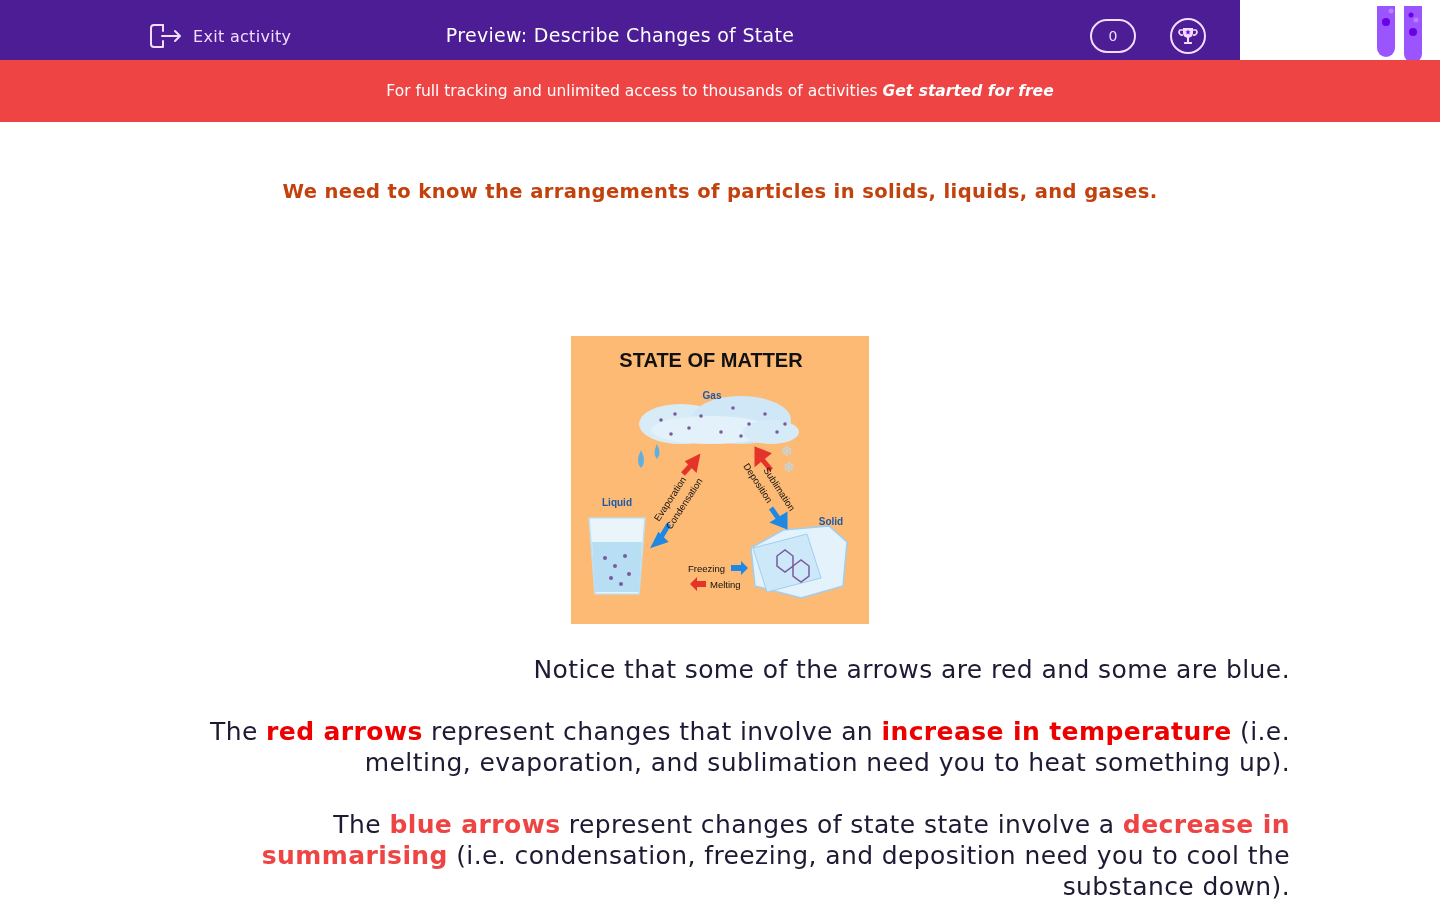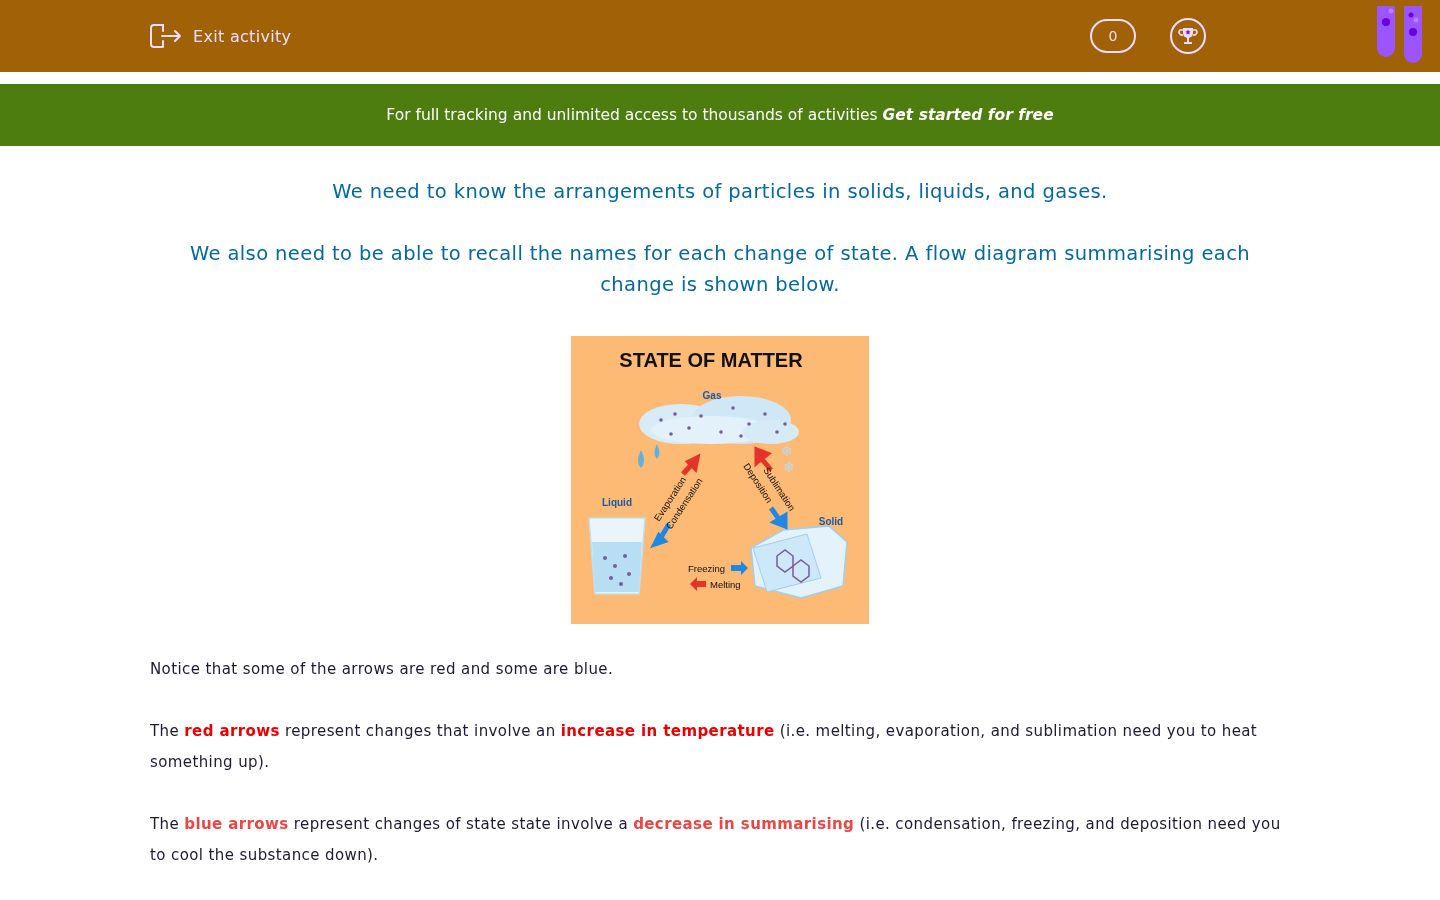--- a/index.html
+++ b/index.html
@@ -1,48 +1,49 @@
 <!DOCTYPE html>
 <html><head>
 <meta charset="utf-8">
 <style>
   * { box-sizing: border-box; margin: 0; padding: 0; }
   html, body { width: 1440px; height: 900px; overflow: hidden; background: #ffffff; font-family: "DejaVu Sans", sans-serif; color: #1d1a33; }
-  .topbar { position: absolute; left: 0; top: 0; width: 1440px; height: 72px; background: #a16207; }
+  .topbar { position: absolute; left: 0; top: 0; width: 1240px; height: 72px; background: #4c1d95; }
   .exit { position: absolute; left: 149px; top: 22px; height: 28px; display: flex; align-items: center; gap: 10px; color: #f2dcff; font-size: 16px; letter-spacing: 0.3px; cursor: pointer; }
   .exit svg { width: 34px; height: 28px; }
   .title { position: absolute; left: 0; right: 0; top: 24px; text-align: center; color: #ffffff; font-size: 19px; letter-spacing: 0.3px; pointer-events: none; }
   .title span { pointer-events: auto; }
   .score { position: absolute; left: 1090px; top: 19px; width: 46px; height: 34px; border: 2px solid #f2dcff; border-radius: 17px; color: #f2dcff; font-size: 14px; display: flex; align-items: center; justify-content: center; }
   .trophy { position: absolute; left: 1170px; top: 18px; width: 36px; height: 36px; border: 2px solid #f2dcff; border-radius: 50%; display: flex; align-items: center; justify-content: center; }
   .tubes { position: absolute; left: 1376px; top: 6px; width: 48px; height: 58px; }
-  .banner { position: absolute; left: 0; top: 84px; width: 1440px; height: 62px; background: #4d7c0f; color: #ffffff; font-size: 15.5px; display: flex; align-items: center; justify-content: center; }
+  .banner { position: absolute; left: 0; top: 60px; width: 1440px; height: 62px; background: #ef4444; color: #ffffff; font-size: 15.5px; display: flex; align-items: center; justify-content: center; }
   .banner b { font-weight: bold; margin-left: 5px; cursor: pointer; font-style: italic; }
-  .content { position: absolute; left: 150px; top: 176px; width: 1140px; text-align: center; font-size: 19.5px; line-height: 31px; letter-spacing: 0.4px; color: #0369a1; }
+  .content { position: absolute; left: 150px; top: 176px; width: 1140px; text-align: center; font-size: 19.5px; line-height: 31px; letter-spacing: 0.4px; color: #c2410c; font-weight: bold; }
   .content p { margin-bottom: 31px; }
   .red { color: #ee0000; font-weight: bold; }
   .blue { color: #ef4444; font-weight: bold; }
   .figure { position: absolute; left: 571px; top: 336px; width: 298px; height: 288px; background: #fdba74; }
   .p-notice { position: absolute; left: 150px; top: 654px; width: 1140px; }
   .p-red { position: absolute; left: 150px; top: 716px; width: 1140px; }
   .p-blue { position: absolute; left: 150px; top: 809px; width: 1140px; }
-  .para { text-align: left; font-size: 15px; line-height: 31px; letter-spacing: 0.4px; color: #1d1a33; }
+  .para { text-align: right; font-size: 25px; line-height: 31px; letter-spacing: 0.4px; color: #1d1a33; }
 </style>
 </head>
 <body>
 
 <div class="topbar">
   <div class="exit">
     <svg viewBox="0 0 34 28">
       <path d="M14 3 H5 a3 3 0 0 0 -3 3 V22 a3 3 0 0 0 3 3 H14 V19" fill="none" stroke="#f2dcff" stroke-width="2" stroke-linecap="round" stroke-linejoin="round"></path>
       <path d="M14 9 V3" fill="none" stroke="#f2dcff" stroke-width="2" stroke-linecap="round"></path>
       <path d="M13 14 H31 M26 9 L31 14 L26 19" fill="none" stroke="#f2dcff" stroke-width="2" stroke-linecap="round" stroke-linejoin="round"></path>
     </svg>
     <span>Exit activity</span>
   </div>
+  <div class="title"><span>Preview: Describe Changes of State</span></div>
   <div class="score">0</div>
   <div class="trophy">
     <svg width="22" height="22" viewBox="0 0 22 22">
       <path d="M6 3 H16 V8 a5 5 0 0 1 -10 0 Z" fill="#f2dcff"></path>
       <path d="M6 5 H3 a3 3 0 0 0 3 5 M16 5 H19 a3 3 0 0 1 -3 5" fill="none" stroke="#f2dcff" stroke-width="1.6"></path>
       <rect x="10" y="12" width="2" height="5" fill="#f2dcff"></rect>
       <rect x="7" y="17" width="8" height="2" rx="0.5" fill="#f2dcff"></rect>
       <path d="M11 4.5 L11.8 6.3 L13.6 6.4 L12.2 7.6 L12.7 9.4 L11 8.4 L9.3 9.4 L9.8 7.6 L8.4 6.4 L10.2 6.3 Z" fill="#7000ff"></path>
     </svg>
   </div>
@@ -57,21 +58,20 @@
   </svg>
 </div>
 
 <div class="banner">
   <span>For full tracking and unlimited access to thousands of activities</span>
   <b>Get started for free</b>
 </div>
 
 <div class="content">
   <p>We need to know the arrangements of particles in solids, liquids, and gases.</p>
-  <p>We also need to be able to recall the names for each change of state. A flow diagram summarising each change is shown below.</p>
 </div>
 
 <div class="figure">
   <svg width="298" height="288" viewBox="0 0 298 288" font-family="Liberation Sans, sans-serif">
     <text x="140" y="31" text-anchor="middle" font-size="20" font-weight="bold" fill="#111">STATE OF MATTER</text>
 
     <g>
       <ellipse cx="110" cy="88" rx="42" ry="20" fill="#d8ecf8"></ellipse>
       <ellipse cx="170" cy="84" rx="50" ry="24" fill="#cfe7f6"></ellipse>
       <ellipse cx="140" cy="94" rx="60" ry="14" fill="#e3f1fa"></ellipse>

